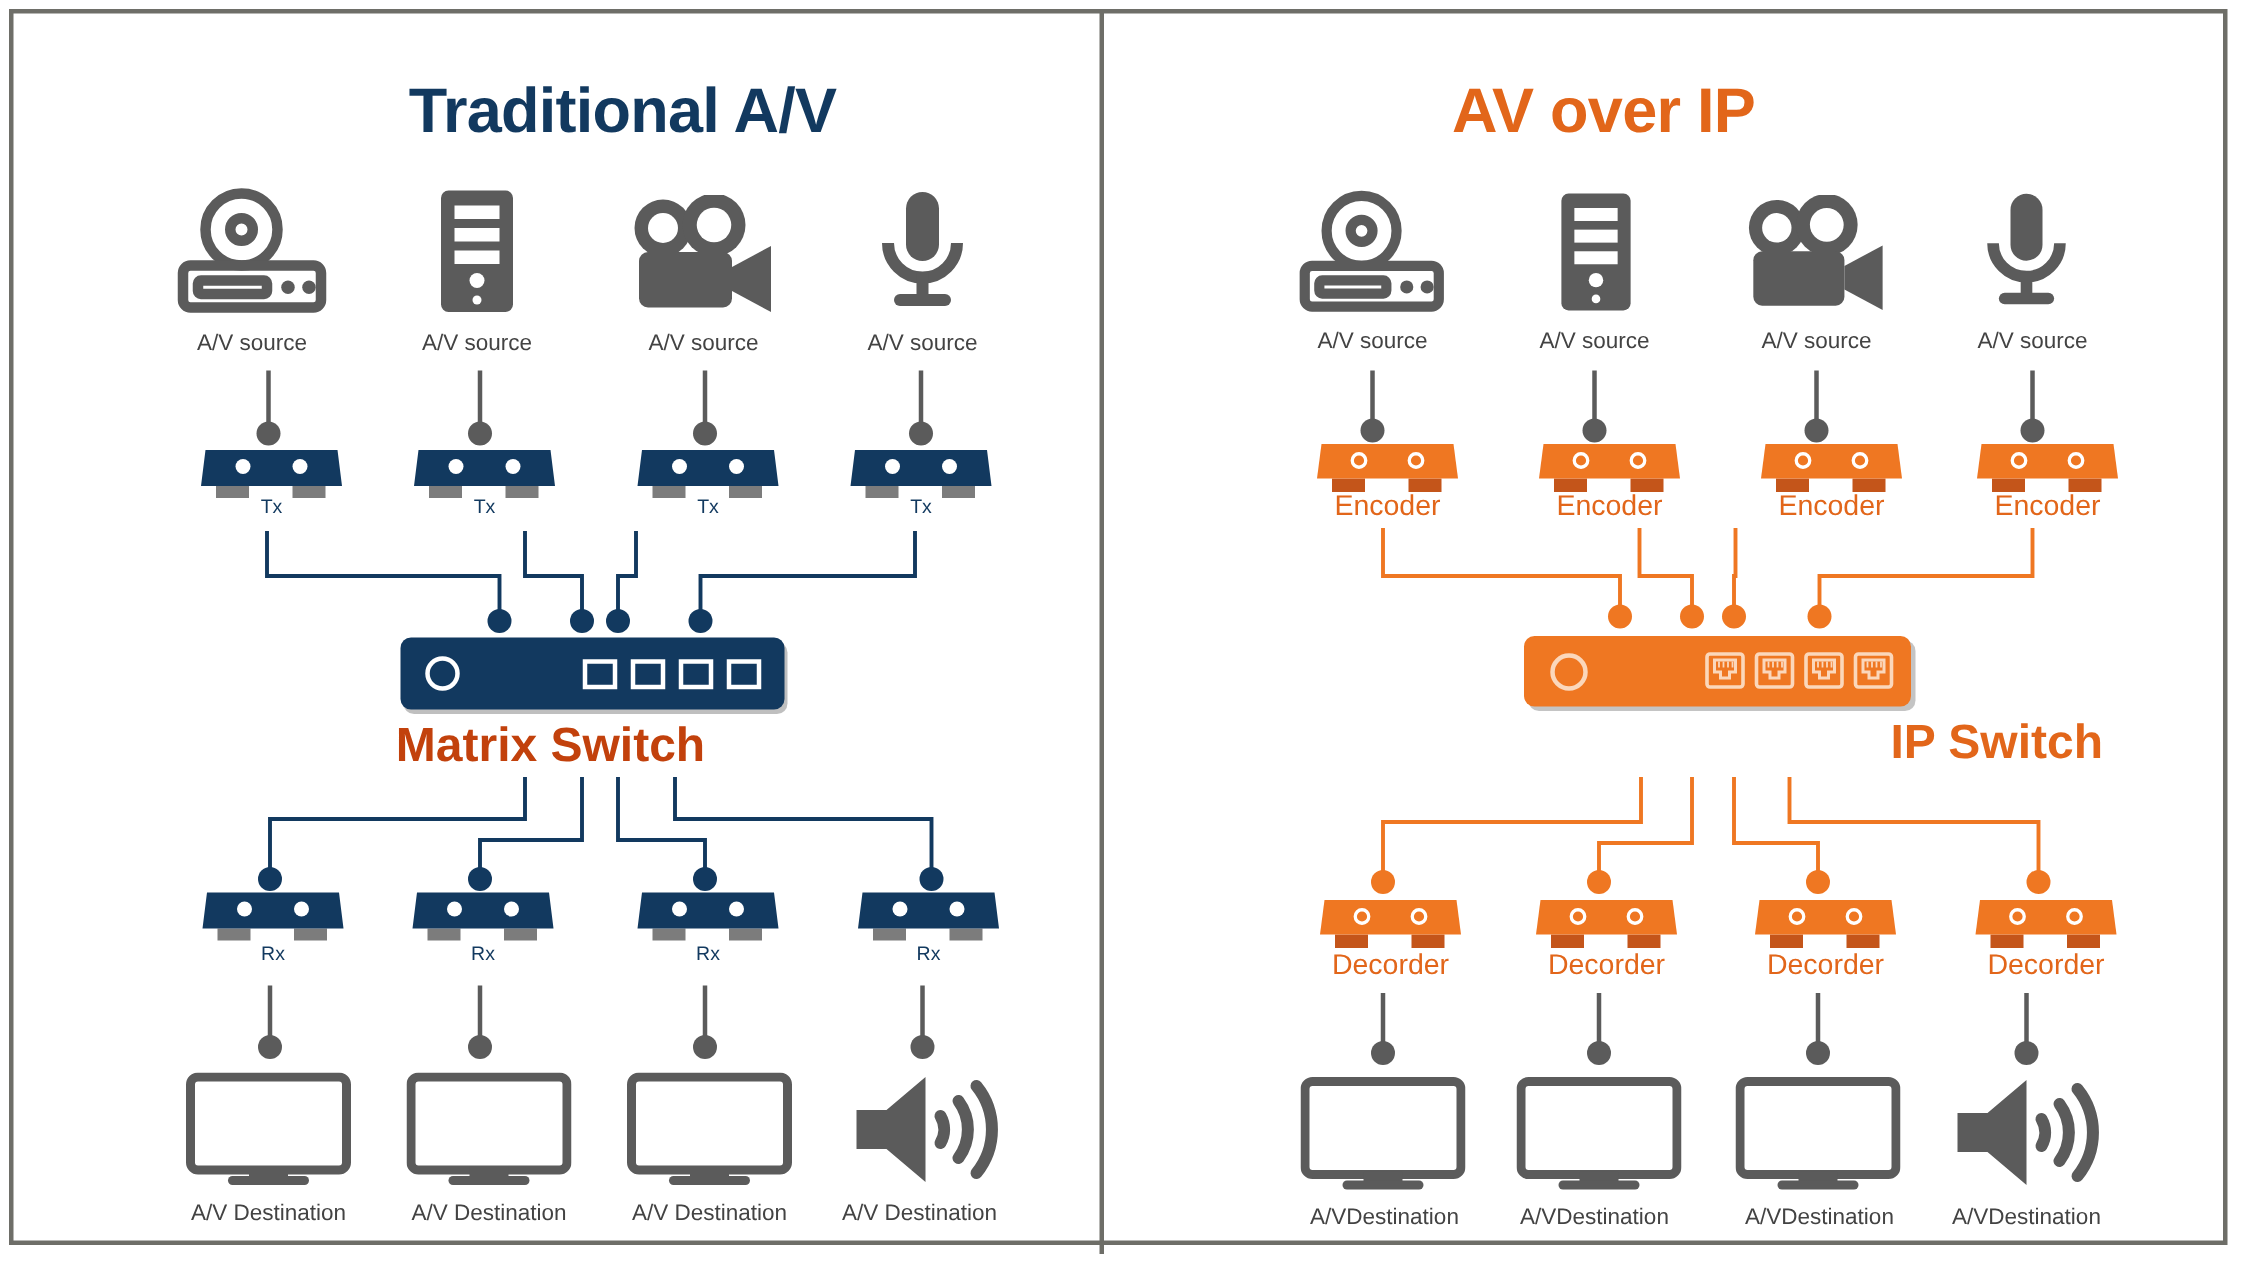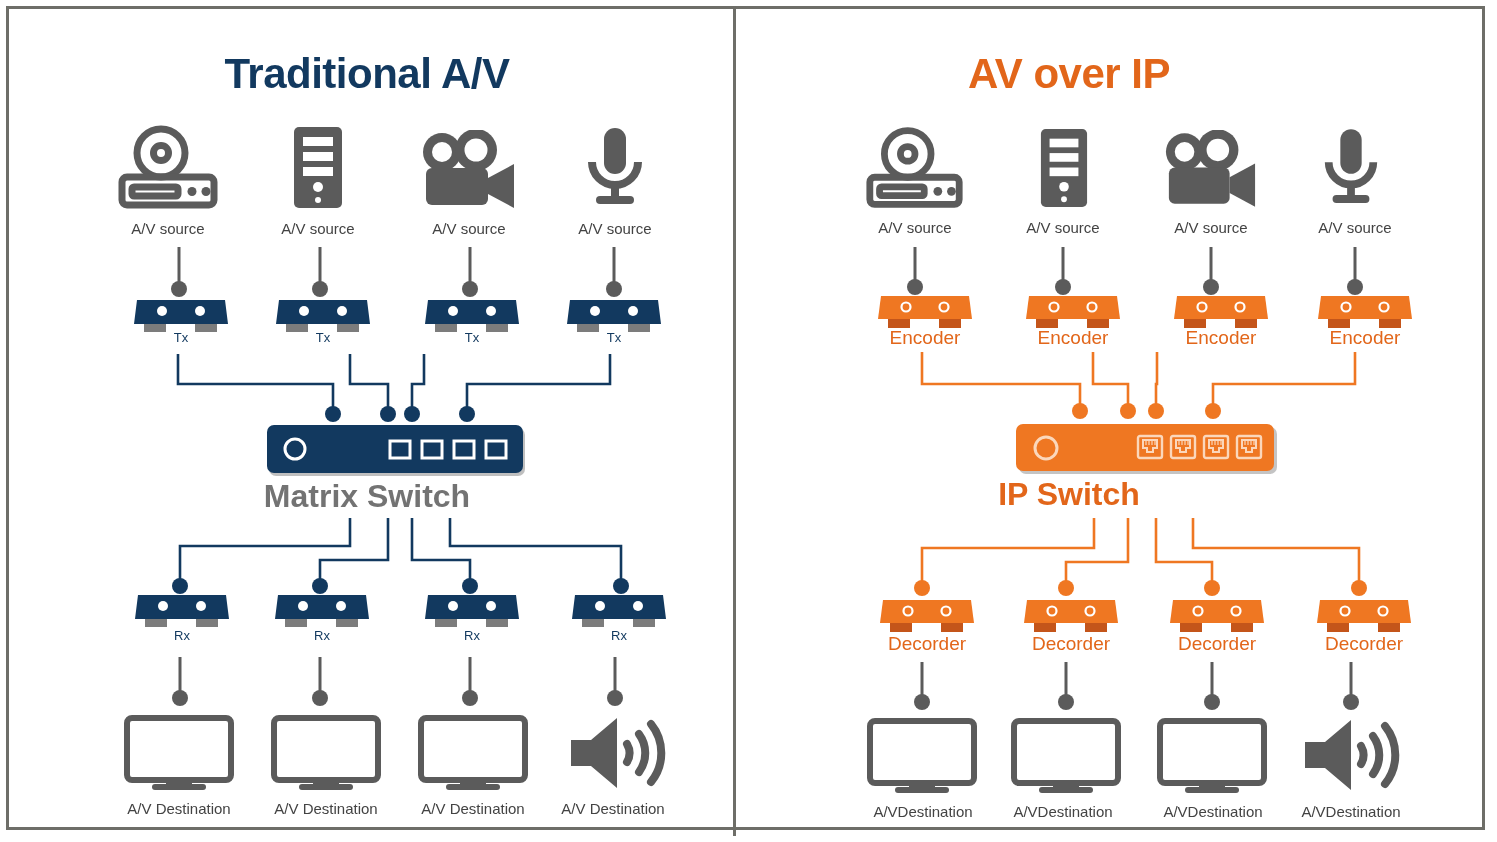--- a/index.html
+++ b/index.html
@@ -6,30 +6,30 @@
   body{width:1497px;height:842px;font-family:"Liberation Sans",sans-serif;overflow:hidden;}
   #stage{position:relative;width:1497px;height:842px;background:#fff;}
   .frame{position:absolute;left:6px;top:6px;width:1479px;height:824px;border:3px solid #6e6e68;box-sizing:border-box;}
   .divider{position:absolute;left:733px;top:6px;width:3px;height:830px;background:#6e6e68;}
 
   .panel{position:absolute;top:0;height:842px;}
   #panel-left{left:0;width:734px;}
   #panel-right{left:736px;width:666px;}
 
   .title{position:absolute;width:100%;text-align:center;font-weight:bold;letter-spacing:-0.5px;}
-  #title-left{top:50px;font-size:42px;color:#12395f;}
+  #title-left{top:50px;font-size:42px;color:#12395f;padding-left:48px;}
   #title-right{top:50px;font-size:42px;color:#e2661a;}
   .lbl{position:absolute;text-align:center;white-space:nowrap;}
   .lbl-src{font-size:15px;color:#434343;}
   .lbl-dst{font-size:15px;color:#434343;}
   .lbl-tx{font-size:13px;color:#12395f;}
   .lbl-enc{font-size:19px;color:#e2661a;}
   .switch-label{position:absolute;width:100%;text-align:center;font-weight:bold;font-size:32px;}
-  #matrix-label{color:#737373;}
-  #ip-label{color:#e2661a;}
+  #matrix-label{color:#c2410c;}
+  #ip-label{color:#e2661a;text-align:right;}
 
   svg{display:block;}
   .ic{position:absolute;}
 </style>
 </head>
 <body>
 
 <div id="stage">
   <div class="frame"></div>
   <div class="divider"></div>

